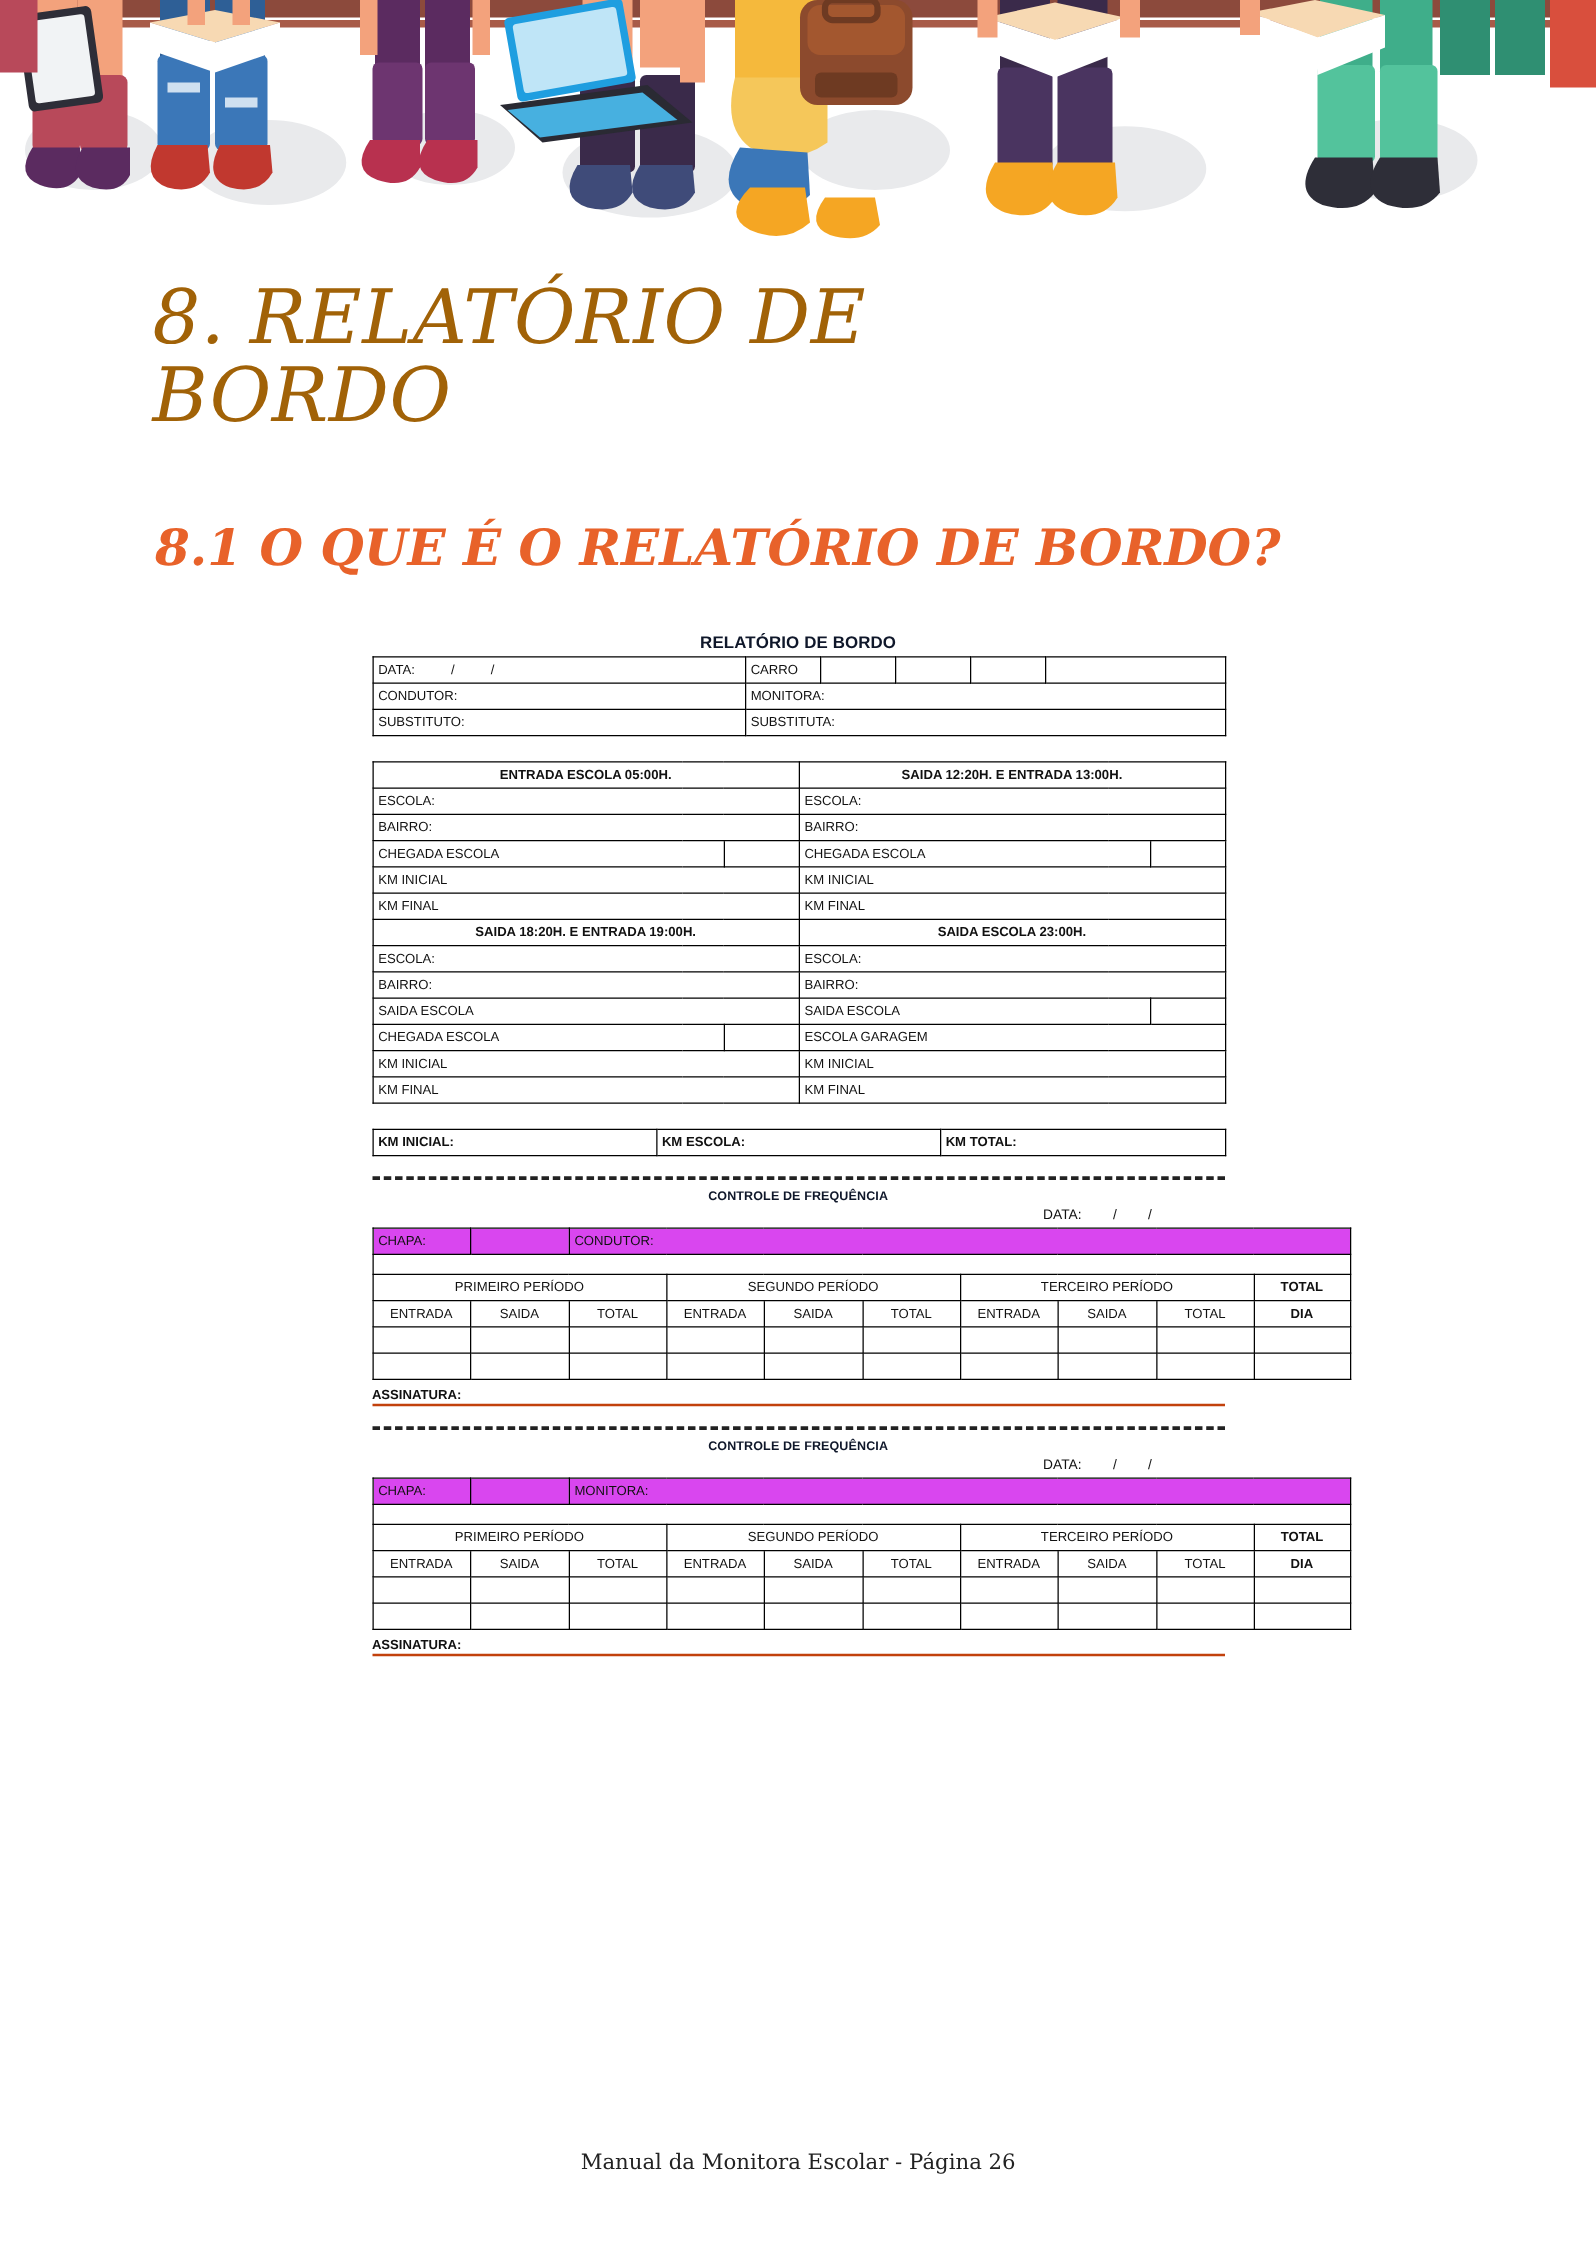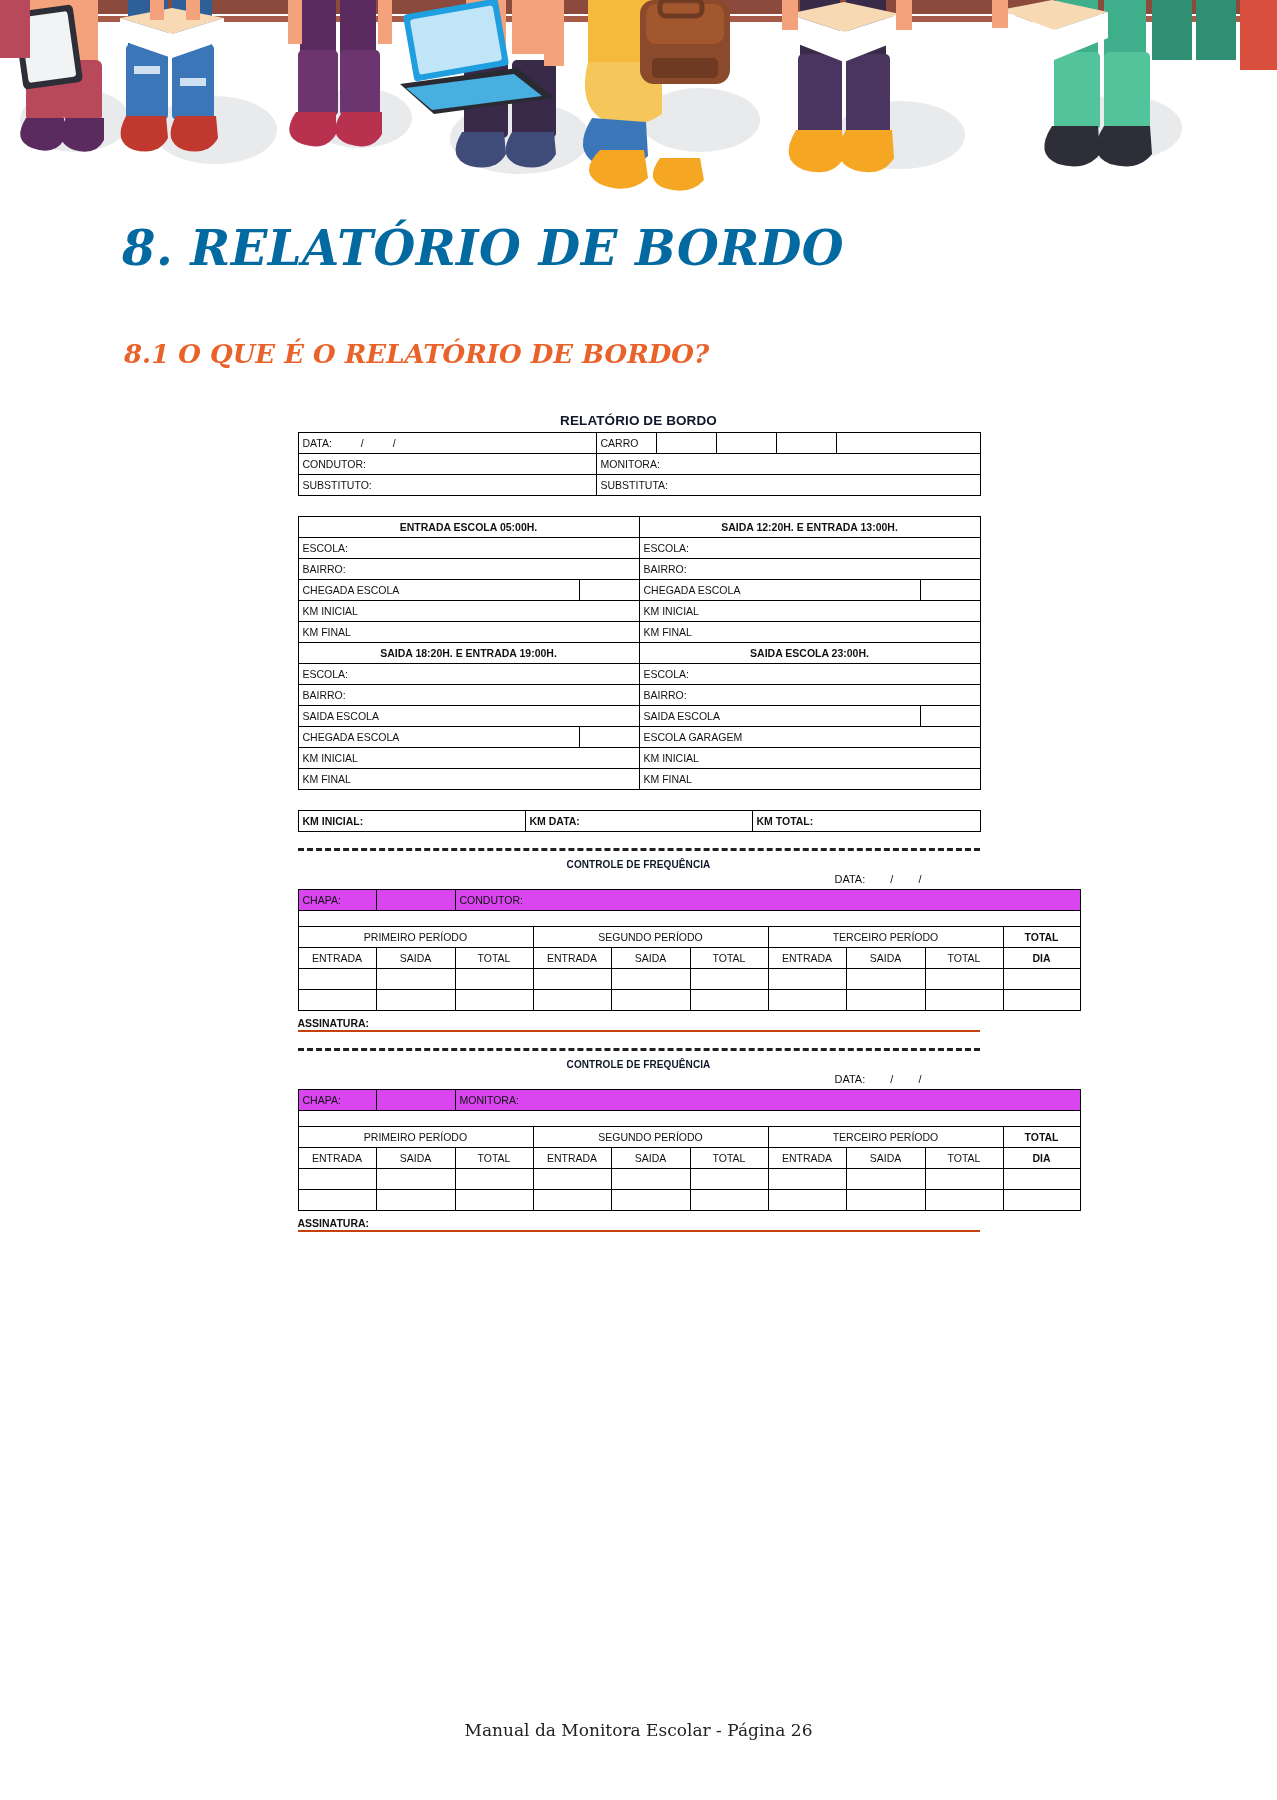--- a/index.html
+++ b/index.html
@@ -28,36 +28,36 @@
   }
   .banner .bench2 {
     position: absolute;
     left: 0; top: 16px;
     width: 1277px; height: 6px;
     background: #a85b48;
   }
 
   
   .title-main {
-    color: #0369a1;
+    color: #a16207;
     font-family: "DejaVu Serif", serif;
     font-style: italic;
-    font-weight: bold;
-    font-size: 48px;
+    font-weight: normal;
+    font-size: 60px;
     line-height: 1.05;
     letter-spacing: 0.5px;
     margin: 18px 0 0 122px;
     width: 760px;
   }
   .title-sub {
     color: #e8622a;
     font-family: "DejaVu Serif", serif;
     font-style: italic;
     font-weight: bold;
-    font-size: 26px;
+    font-size: 40px;
     margin: 66px 0 0 124px;
   }
 
   
   .form-wrap {
     position: relative;
     margin: 44px auto 0 auto;
     width: 682px;
   }
   .sec-title {
@@ -366,21 +366,21 @@
 
   <table class="grid">
     <colgroup>
         <col style="width:227px">
         <col style="width:227px">
         <col style="width:228px">
       </colgroup>
     <tbody>
       <tr class="kmrow">
         <td>KM INICIAL:</td>
-        <td>KM DATA:</td>
+        <td>KM ESCOLA:</td>
         <td>KM TOTAL:</td>
       </tr>
     </tbody>
   </table>
 
   <div class="dashsep"></div>
   <div class="sec-title small">CONTROLE DE FREQUÊNCIA</div>
   <div class="data-line">
     <span>DATA:</span>
     <span class="slash">/</span>

